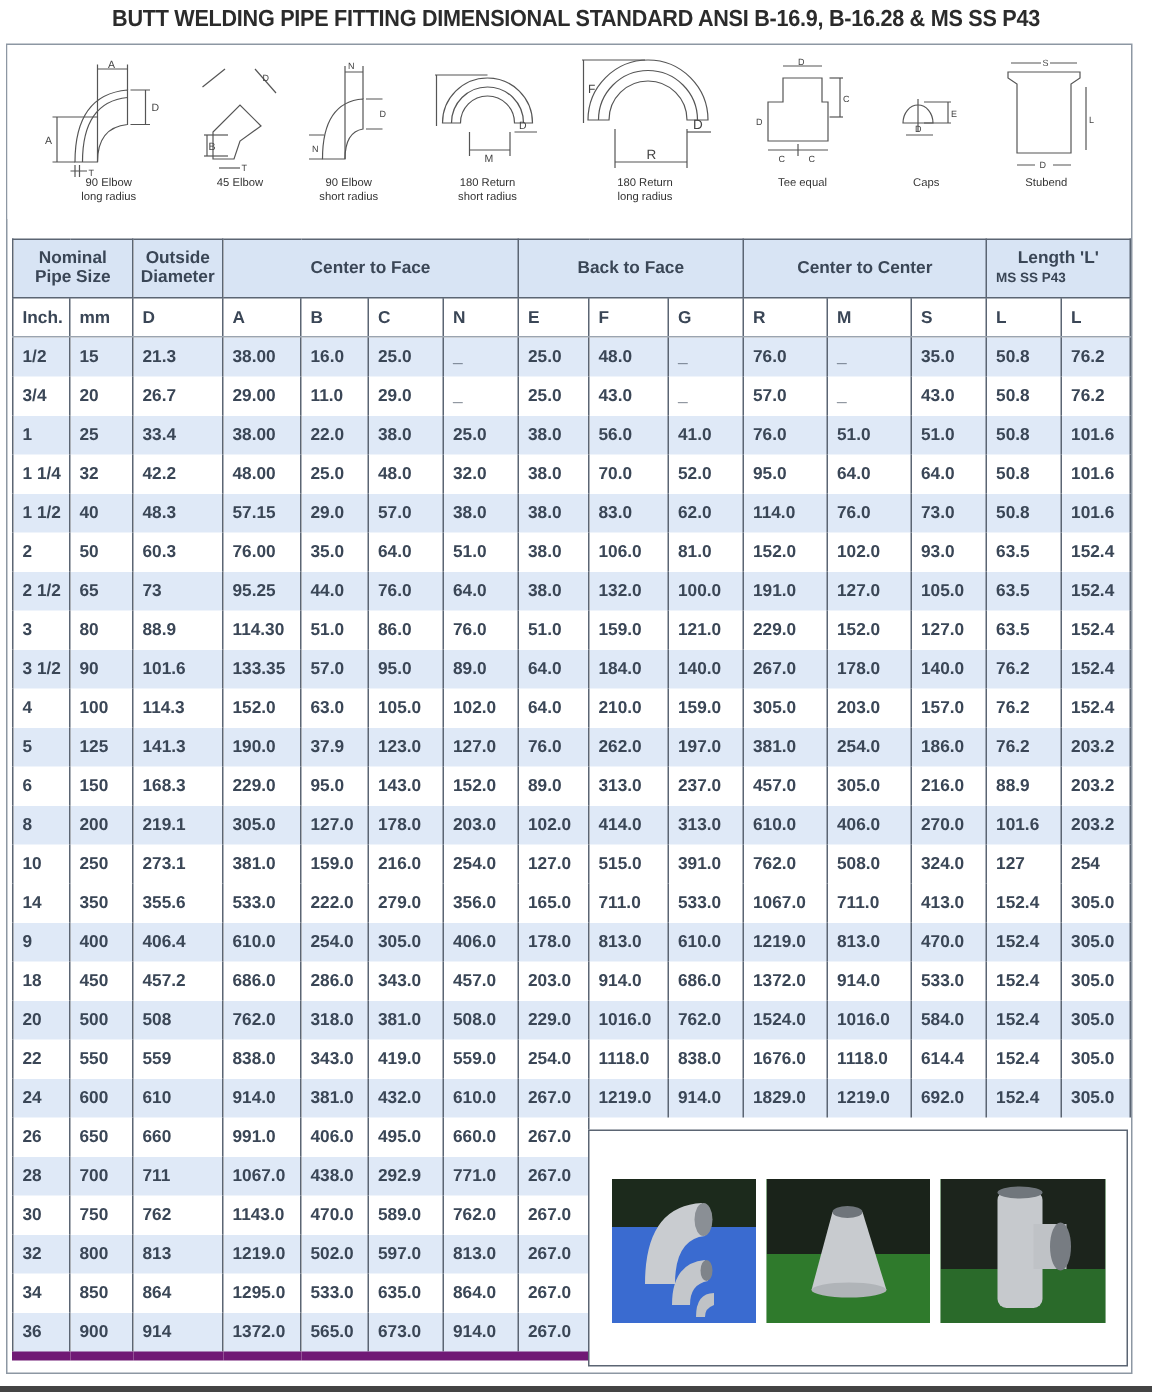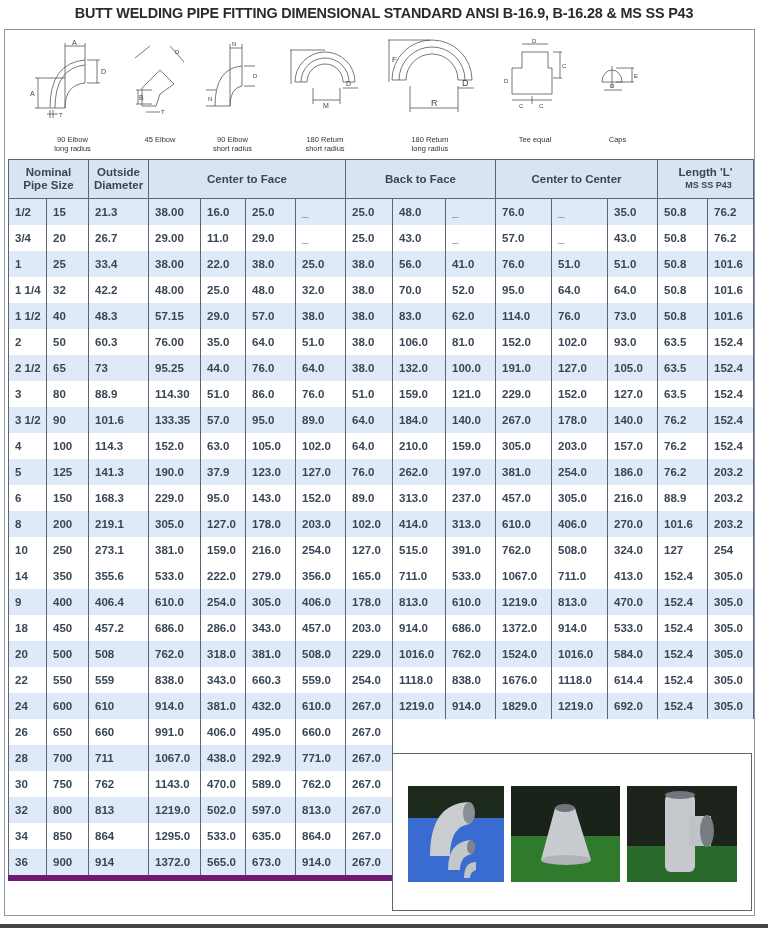--- a/index.html
+++ b/index.html
@@ -2,29 +2,29 @@
 <html><head>
 <meta charset="utf-8">
 <style>
   html, body { margin: 0; padding: 0; background: #ffffff; }
   body { width: 768px; height: 928px; position: relative; overflow: hidden; font-family: "Liberation Sans", sans-serif; color: #2a3b4f; }
   .title { position: absolute; left: 0; top: 0; width: 768px; height: 28px; text-align: center; font-weight: bold; font-size: 15.5px; line-height: 26px; color: #2b2b2b; letter-spacing: -0.2px; transform: scaleX(0.93); transform-origin: center; }
   .frame { position: absolute; left: 4px; top: 29px; width: 749px; height: 885px; border: 1px solid #8d97a3; background: #fff; }
   .diagrams { position: absolute; left: 5px; top: 30px; width: 748px; height: 116px; background: #fff; }
   .diag { position: absolute; top: 0; height: 116px; }
   .diag svg { position: absolute; left: 0; top: 8px; }
-  .diag .cap { position: absolute; left: 0; width: 100%; top: 87px; text-align: center; font-size: 7.5px; line-height: 9px; color: #333; margin-top: 18px; }
+  .diag .cap { position: absolute; left: 0; width: 100%; top: 87px; text-align: center; font-size: 7.5px; line-height: 9px; color: #333; }
   table.grid { position: absolute; left: 8px; top: 159px; border-collapse: collapse; table-layout: fixed; width: 745px; font-size: 11.5px; font-weight: bold; }
   table.grid td { border-left: 1px solid #5b6573; border-right: 1px solid #5b6573; padding: 0 0 0 6px; height: 26px; color: #3a4656; white-space: nowrap; overflow: hidden; }
   table.grid tr.h1 td { height: 38px; background: #d8e4f4; text-align: center; padding: 0; font-size: 11.5px; line-height: 13px; border-top: 1px solid #5b6573; border-bottom: 1px solid #5b6573; color: #3a4656; }
   table.grid tr.h2 td { height: 25px; background: #ffffff; border-bottom: 1px solid #9aa4b0; }
   table.grid tr.odd td { background: #dfe9f7; }
   table.grid tr.even td { background: #ffffff; }
   table.grid tr.last td { border-bottom: 6px solid #701a75; }
-  .sub { font-size: 9px; display: block; text-align: center; padding-left: 6px; }
+  .sub { font-size: 9px; display: block; text-align: left; padding-left: 6px; }
   .dash { color: #8a949f; }
   .photo-box { position: absolute; left: 392px; top: 753px; width: 360px; height: 158px; background: #fff; border: 1px solid #5b6573; box-sizing: border-box; }
   .photo { position: absolute; top: 32px; height: 96px; overflow: hidden; }
   .bottom-bar { position: absolute; left: 0; top: 924px; width: 768px; height: 4px; background: #444; }
 </style>
 </head>
 <body>
 
 <div class="title">BUTT WELDING PIPE FITTING DIMENSIONAL STANDARD ANSI B-16.9, B-16.28 &amp; MS SS P43</div>
 
@@ -147,20 +147,34 @@
       <line x1="26" y1="30" x2="44" y2="30"></line>
         <line x1="26" y1="44" x2="44" y2="44"></line>
         <line x1="42" y1="30" x2="42" y2="44"></line>
       <line x1="14" y1="52" x2="32" y2="52"></line>
       <text x="44" y="40" font-size="6" fill="#444" stroke="none" font-family="Liberation Sans, sans-serif">E</text>
       <text x="20" y="50" font-size="6" fill="#444" stroke="none" font-family="Liberation Sans, sans-serif">D</text>
     </svg>
     <div class="cap"><span>Caps</span><br><span></span></div>
   </div>
 
+  <div class="diag" style="left:655px;width:75px;">
+    <svg width="75" height="80" viewBox="0 0 75 80" fill="none" stroke="#555" stroke-width="0.8">
+      <line x1="14" y1="4" x2="34" y2="4"></line>
+        <line x1="40" y1="4" x2="58" y2="4"></line>
+      <path d="M12 10 L60 10 L60 14 L54 18 L54 64 L18 64 L18 18 L12 14 Z"></path>
+      <line x1="64" y1="20" x2="64" y2="62"></line>
+      <line x1="18" y1="72" x2="30" y2="72"></line>
+        <line x1="42" y1="72" x2="54" y2="72"></line>
+      <text x="35" y="6" font-size="6" fill="#444" stroke="none" font-family="Liberation Sans, sans-serif">S</text>
+      <text x="66" y="44" font-size="6" fill="#444" stroke="none" font-family="Liberation Sans, sans-serif">L</text>
+      <text x="33" y="74" font-size="6" fill="#444" stroke="none" font-family="Liberation Sans, sans-serif">D</text>
+    </svg>
+    <div class="cap"><span>Stubend</span><br><span></span></div>
+  </div>
 </div>
 
 <table class="grid">
   <colgroup>
     <col style="width:38px">
       <col style="width:42px">
       <col style="width:60px">
     <col style="width:52px">
       <col style="width:45px">
       <col style="width:50px">
@@ -176,20 +190,37 @@
   </colgroup>
   <tbody id="tbody">
     <tr class="h1">
       <td colspan="2"><span>Nominal</span><br><span>Pipe Size</span></td>
       <td><span>Outside</span><br><span>Diameter</span></td>
       <td colspan="4">Center to Face</td>
       <td colspan="3">Back to Face</td>
       <td colspan="3">Center to Center</td>
       <td colspan="2"><span>Length 'L'</span><span class="sub">MS SS P43</span></td>
     </tr>
+    <tr class="h2" id="colrow">
+        <td>Inch.</td>
+        <td>mm</td>
+        <td>D</td>
+        <td>A</td>
+        <td>B</td>
+        <td>C</td>
+        <td>N</td>
+        <td>E</td>
+        <td>F</td>
+        <td>G</td>
+        <td>R</td>
+        <td>M</td>
+        <td>S</td>
+        <td>L</td>
+        <td>L</td>
+      </tr>
   <tr class="odd">
         <td>1/2</td>
         <td>15</td>
         <td>21.3</td>
         <td>38.00</td>
         <td>16.0</td>
         <td>25.0</td>
         <td class="dash">_</td>
         <td>25.0</td>
         <td>48.0</td>
@@ -488,21 +519,21 @@
         <td>584.0</td>
         <td>152.4</td>
         <td>305.0</td>
       </tr>
       <tr class="even">
         <td>22</td>
         <td>550</td>
         <td>559</td>
         <td>838.0</td>
         <td>343.0</td>
-        <td>660.3</td>
+        <td>419.0</td>
         <td>559.0</td>
         <td>254.0</td>
         <td>1118.0</td>
         <td>838.0</td>
         <td>1676.0</td>
         <td>1118.0</td>
         <td>614.4</td>
         <td>152.4</td>
         <td>305.0</td>
       </tr>

